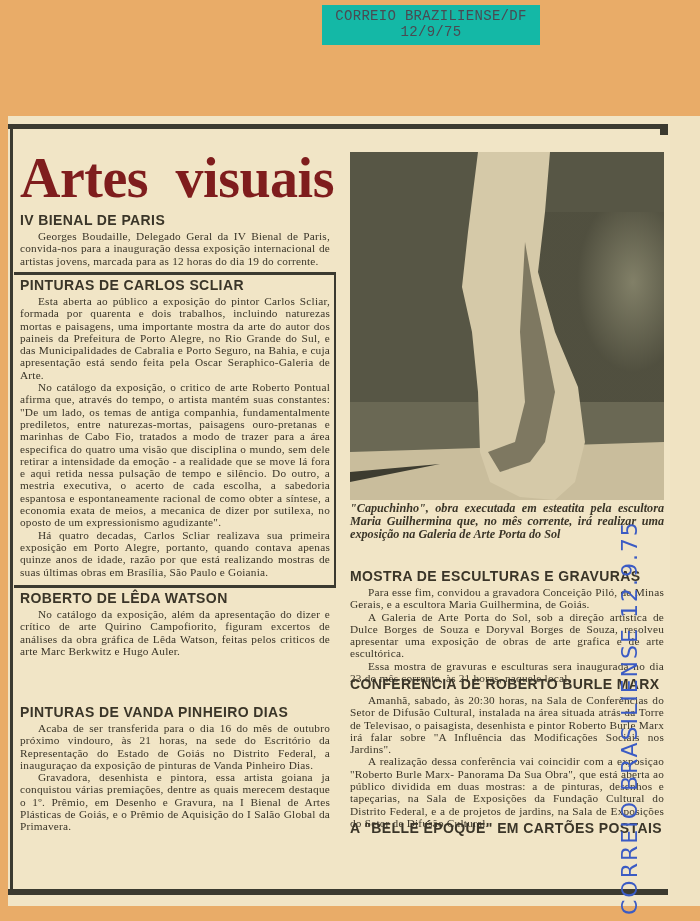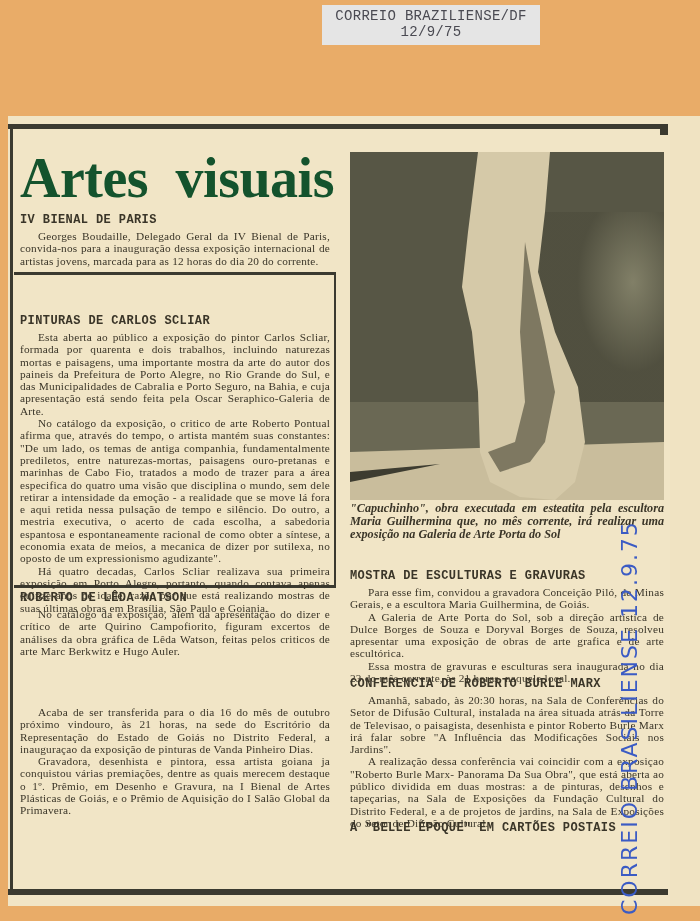--- a/index.html
+++ b/index.html
@@ -5,21 +5,21 @@
     * { box-sizing: border-box; margin: 0; padding: 0; }
     html, body { width: 700px; height: 921px; overflow: hidden; }
     body {
       background: #e9ac68;
       position: relative;
       font-family: "DejaVu Serif", serif;
       color: #3a3528;
     }
     .label {
       position: absolute; left: 322px; top: 5px; width: 218px; height: 40px;
-      background: #e5e5e5;
+      background: #14b8a6;
       font-family: "Liberation Mono", "DejaVu Sans Mono", monospace;
       color: #4a4a52; text-align: center; font-size: 14px; line-height: 16px;
       padding-top: 3px; letter-spacing: 0.3px;
     }
     .clip {
       position: absolute; left: 8px; top: 116px; width: 662px; height: 790px;
       background: #f1e5c6;
     }
     .stub {
       position: absolute; left: 670px; top: 116px; width: 30px; height: 790px;
@@ -29,27 +29,27 @@
     .rule-top-cap { position: absolute; left: 660px; top: 124px; width: 8px; height: 11px; background: #3b3a30; }
     .rule-left { position: absolute; left: 10px; top: 124px; width: 3px; height: 770px; background: #3b3a30; }
     .rule-bottom { position: absolute; left: 8px; top: 889px; width: 660px; height: 6px; background: #3b3a30; }
     .box-scliar {
       position: absolute; left: 14px; top: 272px; width: 322px; height: 316px;
       border-top: 3px solid #3b3a30; border-right: 2px solid #3b3a30; border-bottom: 3px solid #3b3a30;
     }
     .title {
       position: absolute; left: 20px; top: 148px;
       font-family: "Liberation Serif", "DejaVu Serif", serif;
-      font-size: 56px; line-height: 60px; color: #14532d; letter-spacing: -0.5px;
+      font-size: 56px; line-height: 60px; color: #7f1d1d; letter-spacing: -0.5px;
       word-spacing: 14px;
     }
     .col { position: absolute; font-size: 10.6px; line-height: 12.3px; }
     .col h3 {
-      font-family: Liberation Mono, monospace;
-      font-size: 12px; font-weight: bold; letter-spacing: 0.4px; line-height: 13px;
+      font-family: Liberation Sans, sans-serif;
+      font-size: 14px; font-weight: bold; letter-spacing: 0.4px; line-height: 13px;
       margin-bottom: 3px;
     }
     .col p { text-indent: 18px; text-align: justify; font-family: "Liberation Serif", "DejaVu Serif", serif; font-size: 11.3px; letter-spacing: 0.2px; }
     .sec { position: absolute; }
     .photo {
       position: absolute; left: 350px; top: 152px; width: 314px; height: 348px;
       background: #5b5a48; overflow: hidden;
     }
     .caption {
       position: absolute; left: 350px; top: 502px; width: 314px;
@@ -78,33 +78,34 @@
 <div class="rule-top-cap"></div>
 <div class="rule-left"></div>
 <div class="rule-bottom"></div>
 <div class="box-scliar"></div>
 
 <h1 class="title">Artes visuais</h1>
 
 <div class="col" style="left:20px; top:214px; width:310px;">
   <div class="sec" style="top:0; width:310px;">
     <h3>IV BIENAL DE PARIS</h3>
-    <p>Georges Boudaille, Delegado Geral da IV Bienal de Paris, convida-nos para a inauguração dessa exposição internacional de artistas jovens, marcada para as 12 horas do dia 20 do corrente.</p>
+    <p>Georges Boudaille, Delegado Geral da IV Bienal de Paris, convida-nos para a inauguração dessa exposição internacional de artistas jovens, marcada para as 12 horas do dia 19 do corrente.</p>
   </div>
-  <div class="sec" style="top:65px; width:310px;margin-top:36px;">
+  <div class="sec" style="top:65px; width:310px;">
     <h3>PINTURAS DE CARLOS SCLIAR</h3>
     <p>Esta aberta ao público a exposição do pintor Carlos Scliar, formada por quarenta e dois trabalhos, incluindo naturezas mortas e paisagens, uma importante mostra da arte do autor dos paineis da Prefeitura de Porto Alegre, no Rio Grande do Sul, e das Municipalidades de Cabralia e Porto Seguro, na Bahia, e cuja apresentação está sendo feita pela Oscar Seraphico-Galeria de Arte.</p>
     <p>No catálogo da exposição, o critico de arte Roberto Pontual afirma que, através do tempo, o artista mantém suas constantes: "De um lado, os temas de antiga companhia, fundamentalmente prediletos, entre naturezas-mortas, paisagens ouro-pretanas e marinhas de Cabo Fio, tratados a modo de trazer para a área especifica do quatro uma visão que disciplina o mundo, sem dele retirar a intensidade da emoção - a realidade que se move lá fora e aqui retida nessa pulsação de tempo e silêncio. Do outro, a mestria executiva, o acerto de cada escolha, a sabedoria espantosa e espontaneamente racional de como obter a síntese, a economia exata de meios, a mecanica de dizer por sutilexa, no oposto de um expressionismo agudizante".</p>
     <p>Há quatro decadas, Carlos Scliar realizava sua primeira exposição em Porto Alegre, portanto, quando contava apenas quinze anos de idade, razão por que está realizando mostras de suas últimas obras em Brasília, São Paulo e Goiania.</p>
   </div>
   <div class="sec" style="top:378px; width:310px;">
     <h3>ROBERTO DE LÊDA WATSON</h3>
     <p>No catálogo da exposição, além da apresentação do dizer e crítico de arte Quirino Campofiorito, figuram excertos de análises da obra gráfica de Lêda Watson, feitas pelos criticos de arte Marc Berkwitz e Hugo Auler.</p>
   </div>
   <div class="sec" style="top:492px; width:310px;">
+    <h3>PINTURAS DE VANDA PINHEIRO DIAS</h3>
     <p>Acaba de ser transferida para o dia 16 do mês de outubro próximo vindouro, às 21 horas, na sede do Escritório da Representação do Estado de Goiás no Distrito Federal, a inauguraçao da exposição de pinturas de Vanda Pinheiro Dias.</p>
     <p>Gravadora, desenhista e pintora, essa artista goiana ja conquistou várias premiações, dentre as quais merecem destaque o 1º. Prêmio, em Desenho e Gravura, na I Bienal de Artes Plásticas de Goiás, e o Prêmio de Aquisição do I Salão Global da Primavera.</p>
   </div>
 </div>
 
 <div class="photo">
   <svg width="314" height="348" viewBox="0 0 314 348">
     <defs>
       <radialGradient id="fol" cx="75%" cy="35%" r="45%">
         <stop offset="0%" stop-color="#8c8a70"></stop>

